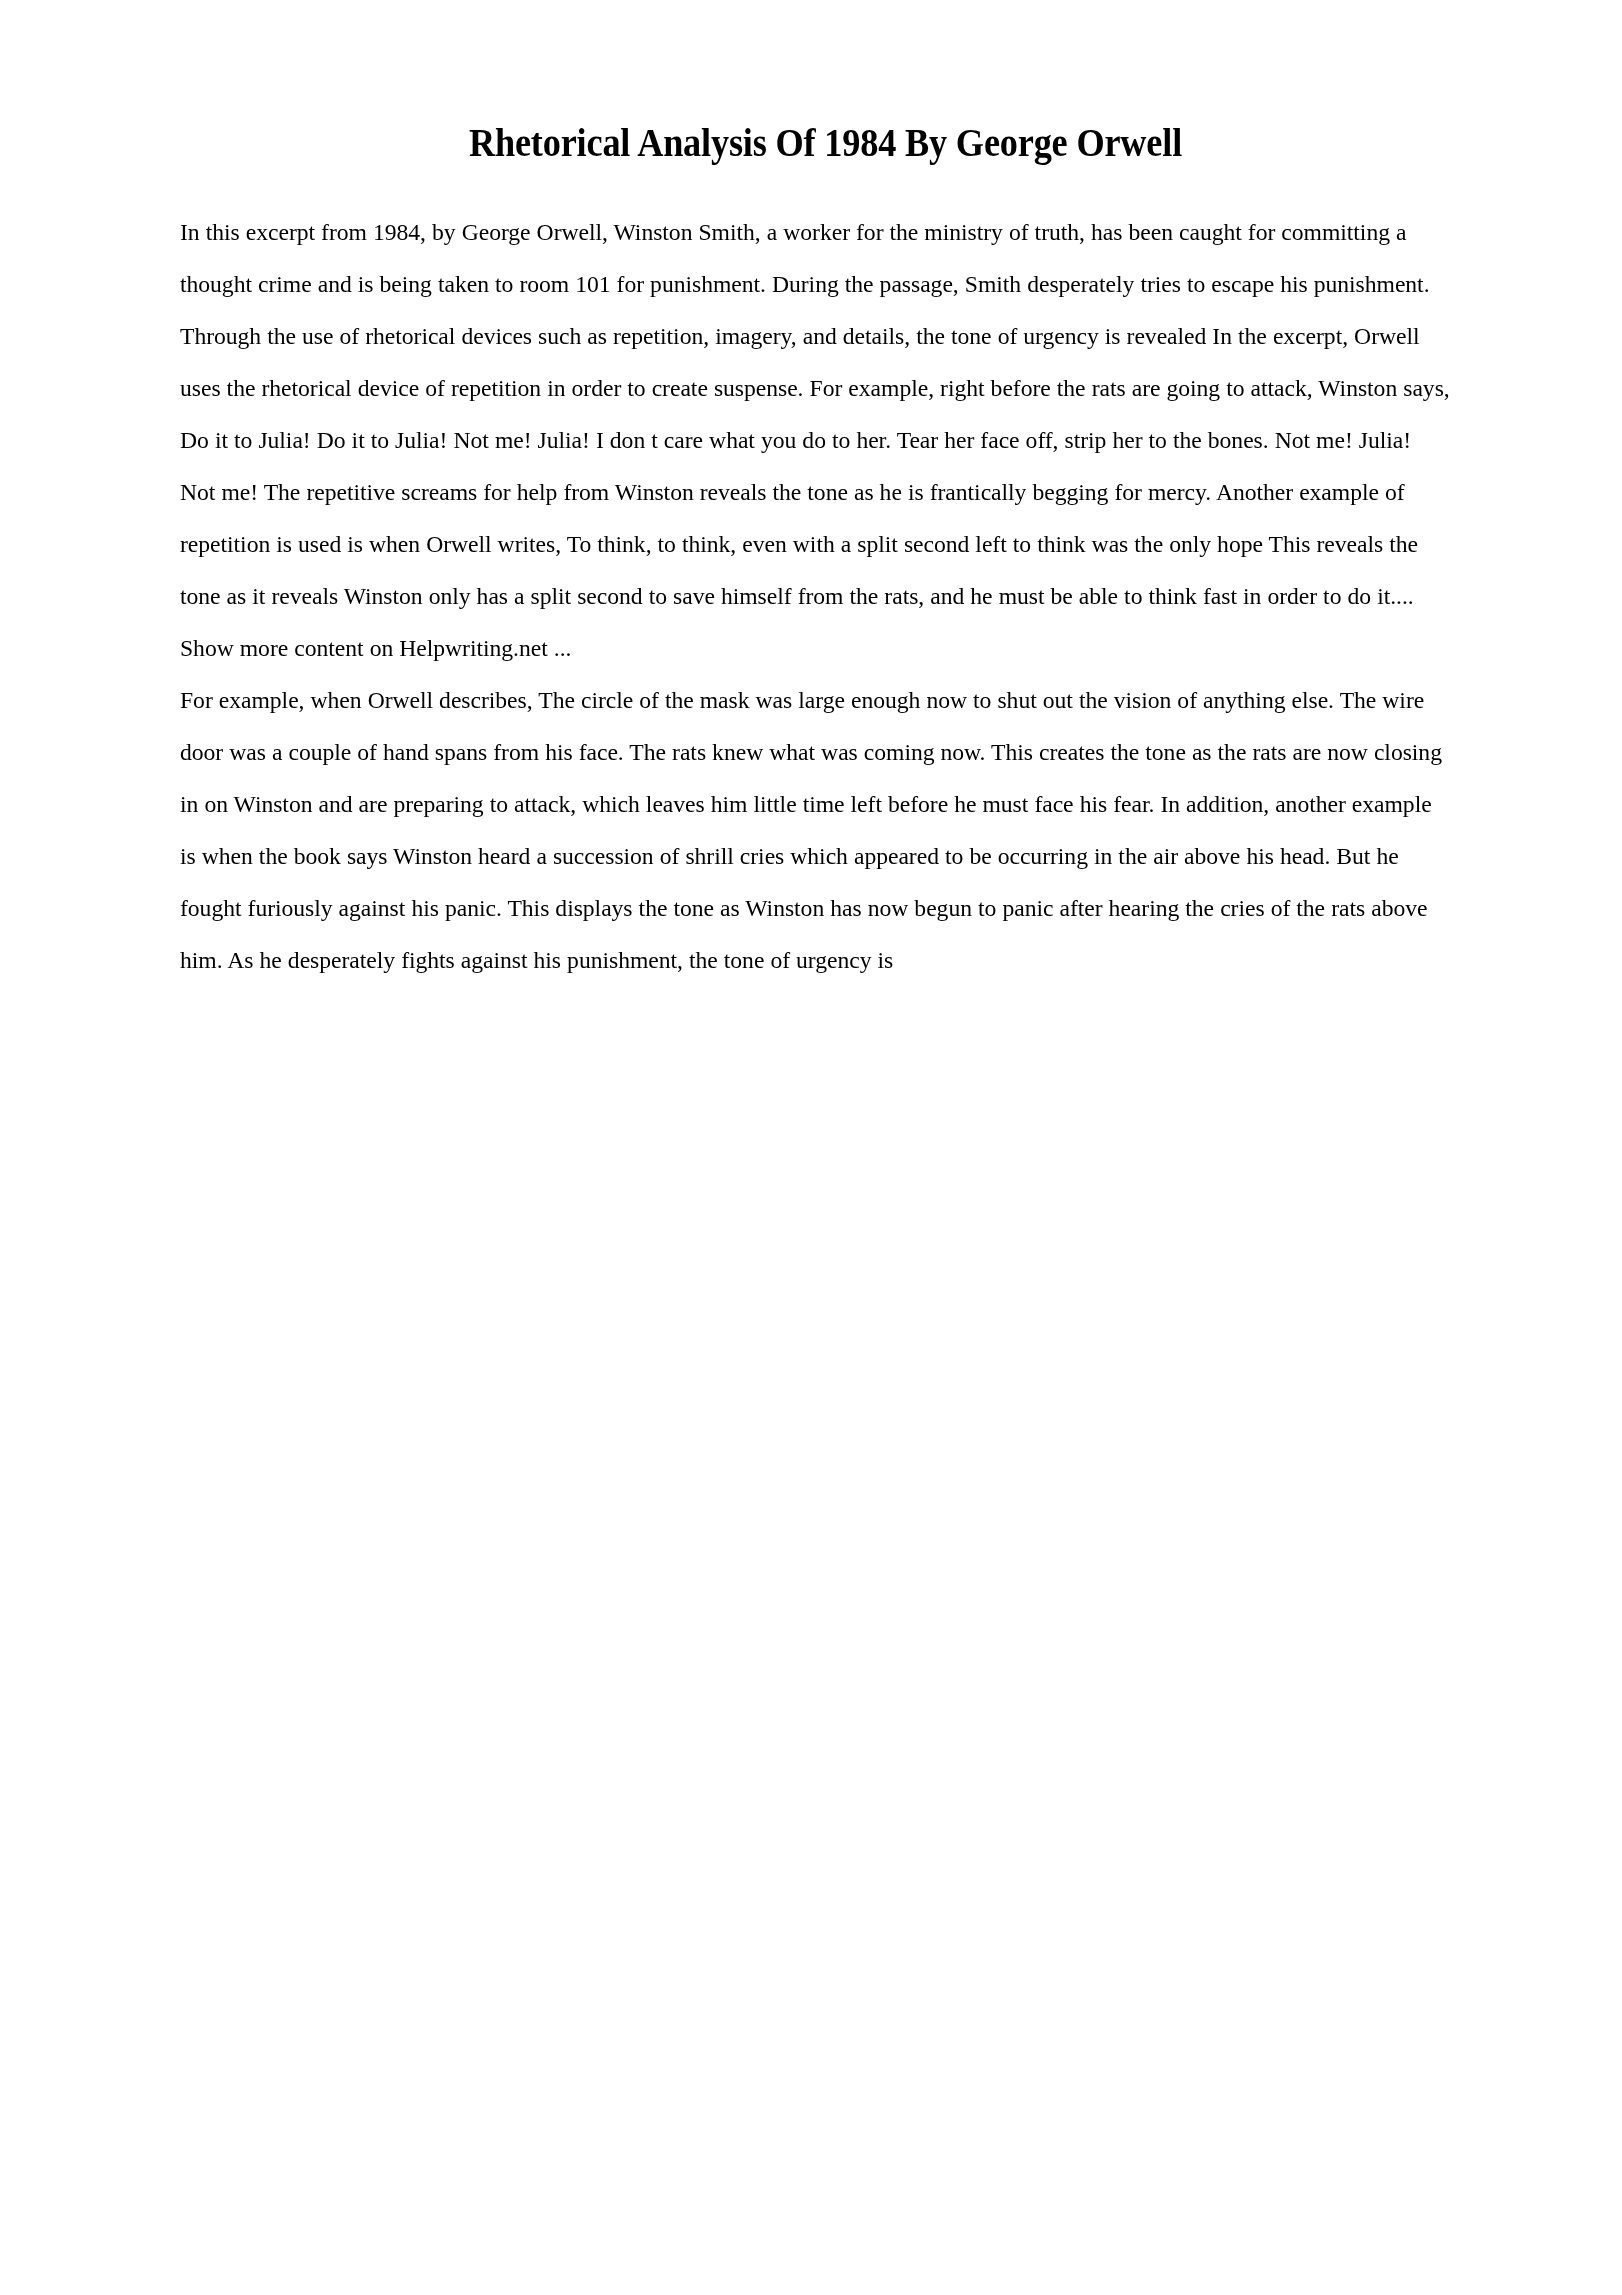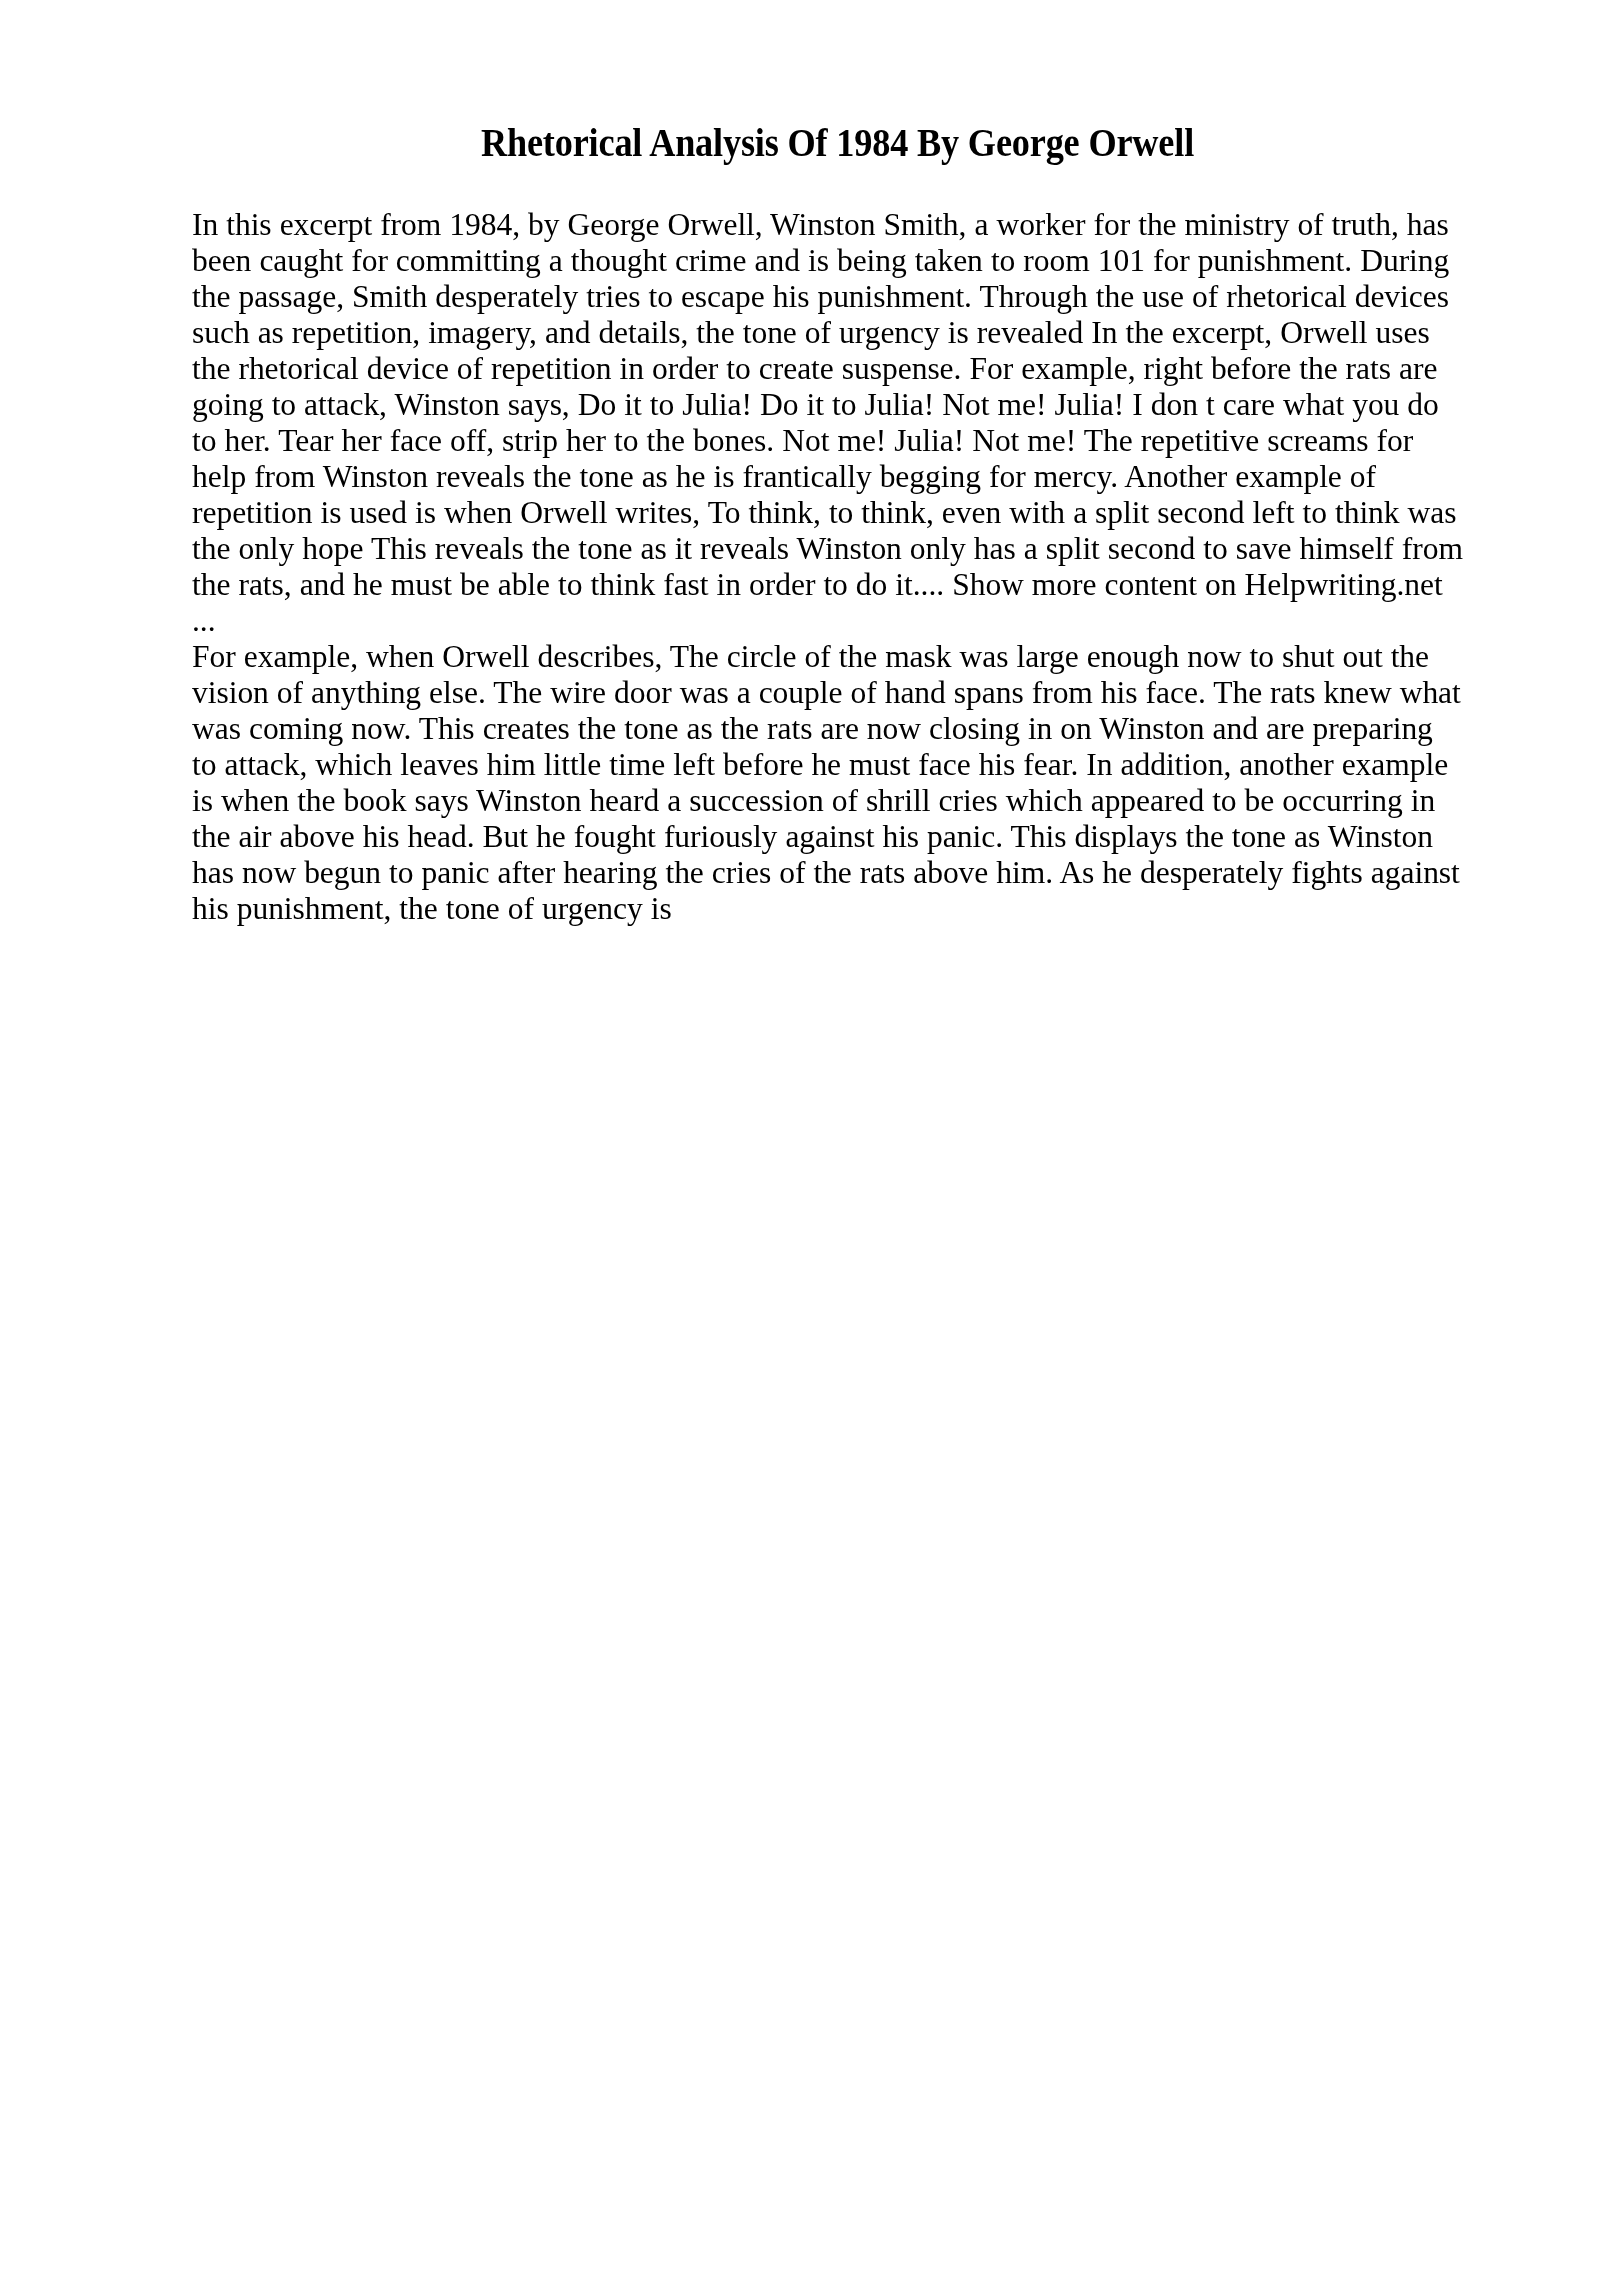--- a/index.html
+++ b/index.html
@@ -20,40 +20,40 @@
   .page {
     position: relative;
     width: 1622px;
     height: 2295px;
     background: #ffffff;
     box-sizing: border-box;
   }
 
   .content {
     position: absolute;
-    left: 192px;
+    left: 180px;
     top: 119px;
     width: 1291px;
   }
 
   .doc-title {
     font-size: 39px;
     font-weight: bold;
     text-align: center;
     letter-spacing: -0.2px;
     line-height: 1.25;
     margin: 0 0 38px 0;
     transform: scaleX(0.93);
     transform-origin: center top;
     white-space: nowrap;
   }
 
   .body-block {
-    font-size: 32px;
-    line-height: 36px;
+    font-size: 24px;
+    line-height: 52px;
     text-align: left;
     letter-spacing: -0.04px;
     word-spacing: 0.2px;
   }
 
   .body-para {
     margin: 0;
     padding: 0;
     text-align: left;
     transform: scaleX(0.985);

